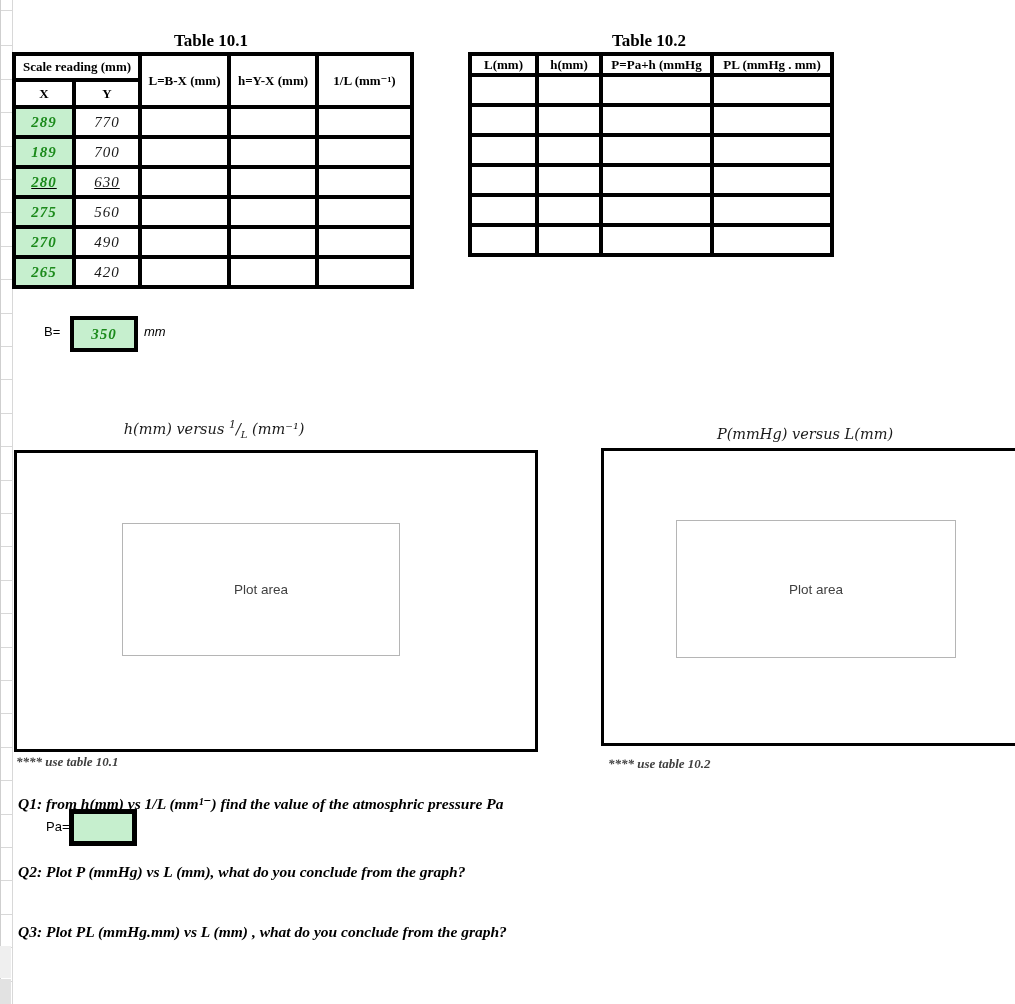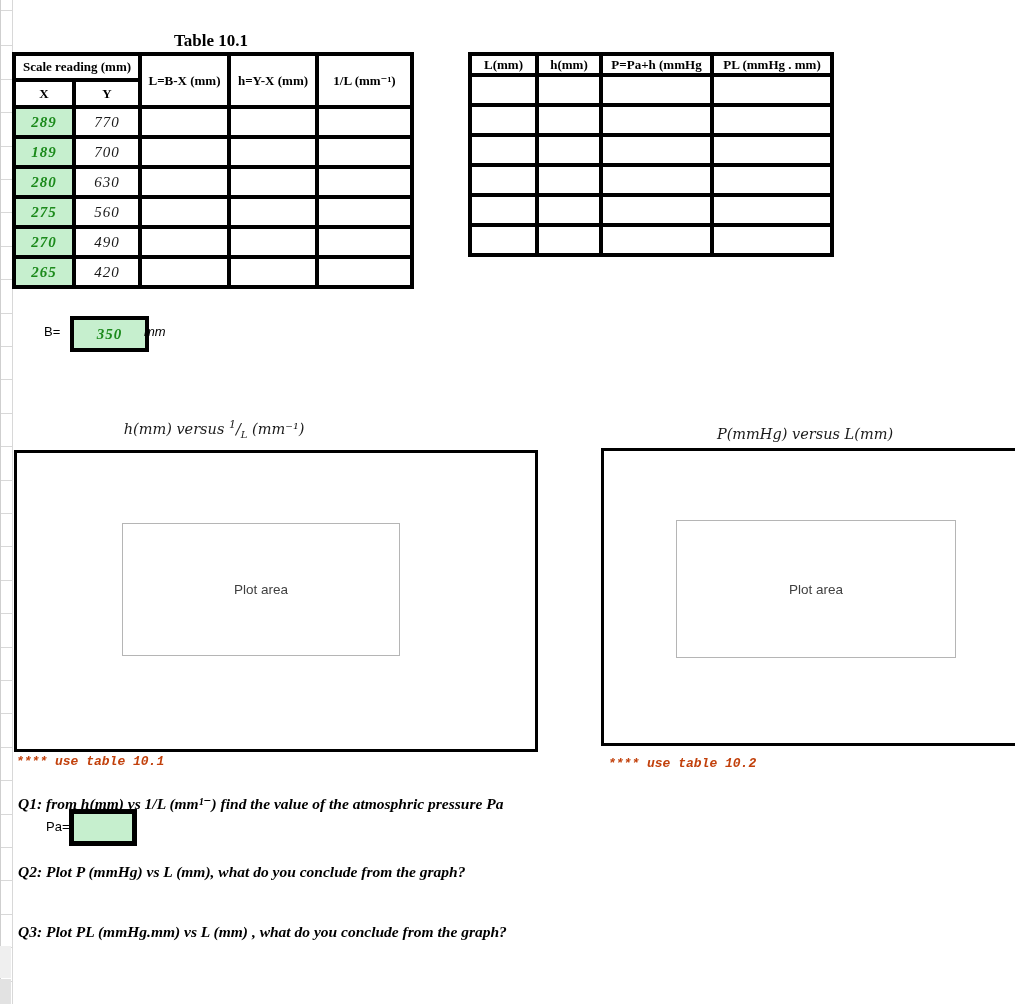--- a/index.html
+++ b/index.html
@@ -36,22 +36,22 @@
   .side-label{position:absolute;font-size:13px;font-family:"Liberation Sans",sans-serif;white-space:nowrap;}
 
   .chart{position:absolute;box-sizing:border-box;border:3px solid #000;background:#fff;}
   .plotarea{position:absolute;box-sizing:border-box;border:1px solid var(--plot-border);background:#fff;
             display:flex;align-items:center;justify-content:center;font-size:13.5px;color:#3f3f3f;}
   .chart-title{position:absolute;font-family:"DejaVu Serif","Liberation Serif",serif;font-style:italic;
                font-size:14.5px;text-align:center;color:#1a1a1a;white-space:nowrap;}
   .fr-sup{vertical-align:super;font-size:11px;}
   .fr-sub{vertical-align:sub;font-size:10px;}
 
-  .note{position:absolute;font-family:Liberation Mono, monospace;font-style:italic;font-weight:bold;
-        font-size:13px;color:#c2410c;white-space:nowrap;}
+  .note{position:absolute;font-family:Liberation Serif, serif;font-style:italic;font-weight:bold;
+        font-size:13px;color:#404040;white-space:nowrap;}
   .q{position:absolute;font-family:"Liberation Serif","DejaVu Serif",serif;font-weight:bold;
      font-style:italic;font-size:15.5px;white-space:nowrap;color:#000;}
 </style>
 </head>
 <body>
 
 <div id="canvas">
 
   <div class="strip"></div>
   <div class="strip-gray1"></div>
@@ -85,21 +85,21 @@
       <td></td>
       <td></td>
     </tr>
     <tr style="height:30px;">
       <td class="hand green-cell">189</td>
       <td class="hand">700</td>
       <td></td>
       <td></td>
       <td></td>
     </tr>
-    <tr style="height:30px;">
+    <tr style="height:30px;text-decoration:underline;">
       <td class="hand green-cell">280</td>
       <td class="hand">630</td>
       <td></td>
       <td></td>
       <td></td>
     </tr>
     <tr style="height:30px;">
       <td class="hand green-cell">275</td>
       <td class="hand">560</td>
       <td></td>
@@ -117,23 +117,24 @@
       <td class="hand green-cell">265</td>
       <td class="hand">420</td>
       <td></td>
       <td></td>
       <td></td>
     </tr>
   </tbody>
     </table>
 
   <div class="side-label" style="left:44px;top:324px;">B=</div>
-  <div class="float-cell green-cell hand" style="left:70px;top:316px;width:79px;height:36px;font-weight:bold;">350</div>
+  <div class="float-cell green-cell hand" style="left:70px;top:316px;width:68px;height:36px;font-weight:bold;">350</div>
   <div class="side-label" style="left:144px;top:324px;font-style:italic;">mm</div>
 
+  <div class="tbl-title" style="left:468px;top:31px;width:362px;">Table 10.2</div>
 
   <table class="sheet" style="left:468px;top:52px;width:362px;border-radius:8px;">
     <colgroup>
         <col style="width:67px">
         <col style="width:64px">
         <col style="width:111px">
         <col style="width:120px">
       </colgroup>
     <tbody>
         <tr style="height:21px;">

